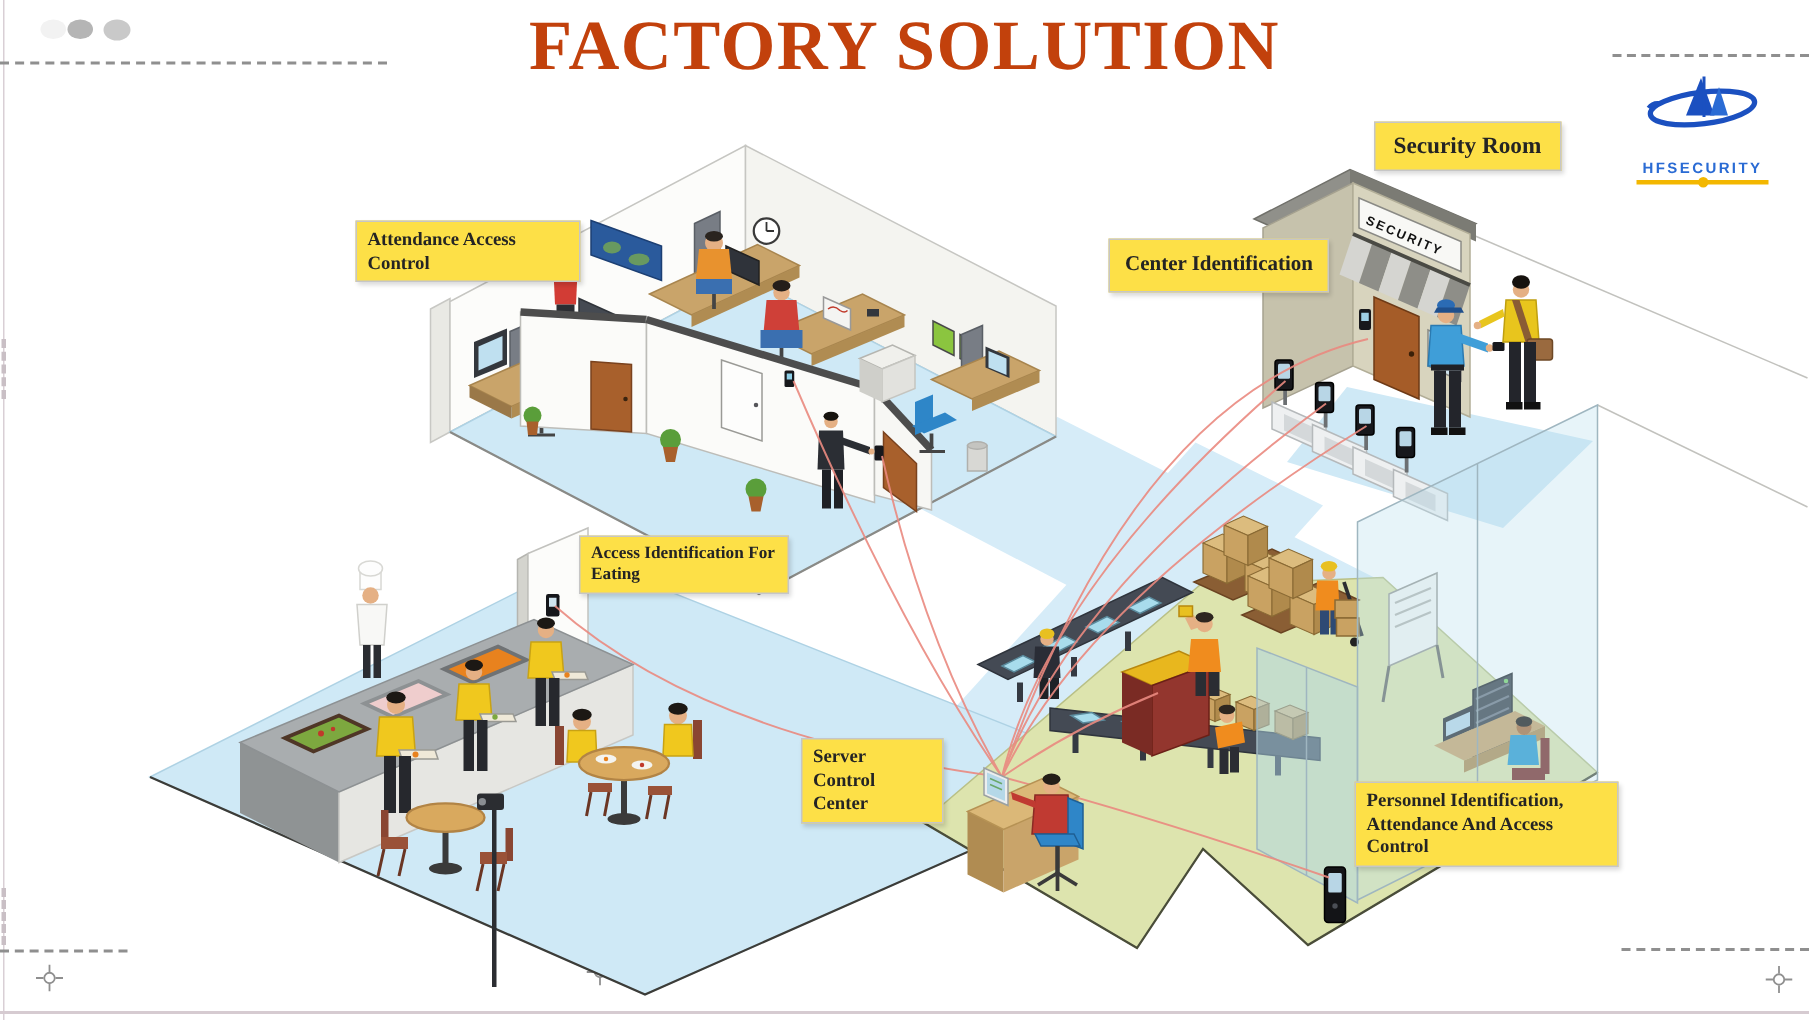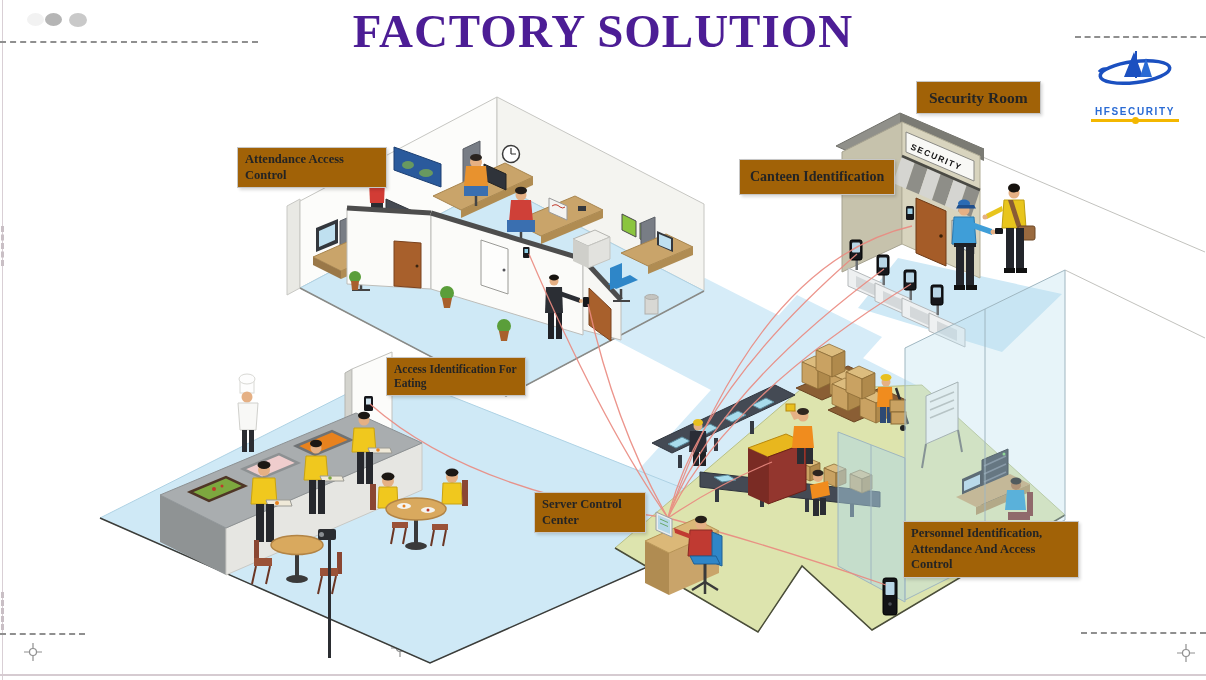--- a/index.html
+++ b/index.html
@@ -8,39 +8,39 @@
   
   .edge-left{position:absolute;left:2px;top:0;width:1px;height:680px;background:#d9cfd5;}
   .edge-bottom{position:absolute;left:0;top:674px;width:1206px;height:2px;background:#d6cbd1;}
   .edge-dash-v{position:absolute;left:1px;width:3px;background:transparent;border-left:3px dashed #c9bfc5;}
   .dash{position:absolute;height:0;border-top:2px dashed #8f8f8f;}
   .dot{position:absolute;border-radius:50%;}
   .cropmark{position:absolute;width:18px;height:18px;}
   
   .title{position:absolute;left:0;top:4px;width:1206px;text-align:center;
          font-family:"Liberation Serif",serif;font-weight:800;font-size:47px;
-         letter-spacing:1px;color:#4c1d95;}
+         letter-spacing:1px;color:#c2410c;}
   
   .logo{position:absolute;left:1091px;top:50px;width:88px;text-align:center;}
   .logo .brand{font-weight:700;font-size:10px;letter-spacing:1.6px;color:#2a6bd4;margin-top:14px;}
   .logo .bar{position:relative;margin-top:2px;height:3px;background:#f3b700;}
   .logo .bar .belldot{position:absolute;left:50%;top:-2px;margin-left:-3.5px;width:7px;height:7px;
         border-radius:50%;background:#f3b700;}
   
   .scene{position:absolute;left:0;top:0;}
   
-  .callout{position:absolute;background:#a16207;border:1px solid #c6c6c6;
+  .callout{position:absolute;background:#fde047;border:1px solid #c6c6c6;
            box-shadow:1.5px 2px 3px rgba(0,0,0,.15);
            font-family:"Liberation Serif",serif;font-weight:700;color:#242424;
            font-size:12.5px;line-height:1.25;padding:4px 7px;box-sizing:border-box;}
   .co-attendance{left:237px;top:147px;width:150px;}
   .co-security{left:916px;top:81px;font-size:15.5px;padding:6px 12px;}
   .co-person{left:739px;top:159px;font-size:14px;padding:8px 10px;}
   .co-canteen{left:386px;top:357px;width:140px;font-size:11.5px;}
-  .co-server{left:534px;top:492px;width:112px;}
+  .co-server{left:534px;top:492px;width:95px;}
   .co-personnel{left:903px;top:521px;width:176px;}
 </style>
 </head>
 <body>
 
 <div class="slide">
 
   <div class="edge-left"></div>
   <div class="edge-bottom"></div>
   <div class="edge-dash-v" style="top:226px;height:40px;"></div>
@@ -585,18 +585,18 @@
         <polygon points="712,532 722,536 722,566 712,562" fill="#2f86c8" stroke="#1f5f94"></polygon>
         <polygon points="690,556 716,556 720,564 694,564" fill="#2f86c8" stroke="#1f5f94"></polygon>
         <line x1="705" y1="564" x2="705" y2="582" stroke="#3a3a3a" stroke-width="3"></line>
         <path d="M705,582 L692,590 M705,582 L718,590 M705,582 L705,594" stroke="#3a3a3a" stroke-width="2.5"></path>
       </g>
     </g>
   </svg>
 
   <div class="callout co-attendance">Attendance Access Control</div>
   <div class="callout co-security">Security Room</div>
-  <div class="callout co-person">Canteen Identification</div>
+  <div class="callout co-person">Center Identification</div>
   <div class="callout co-canteen">Access Identification For Eating</div>
   <div class="callout co-server">Server Control Center</div>
   <div class="callout co-personnel">Personnel Identification, Attendance And Access Control</div>
 
 </div>
 
 </body></html>

